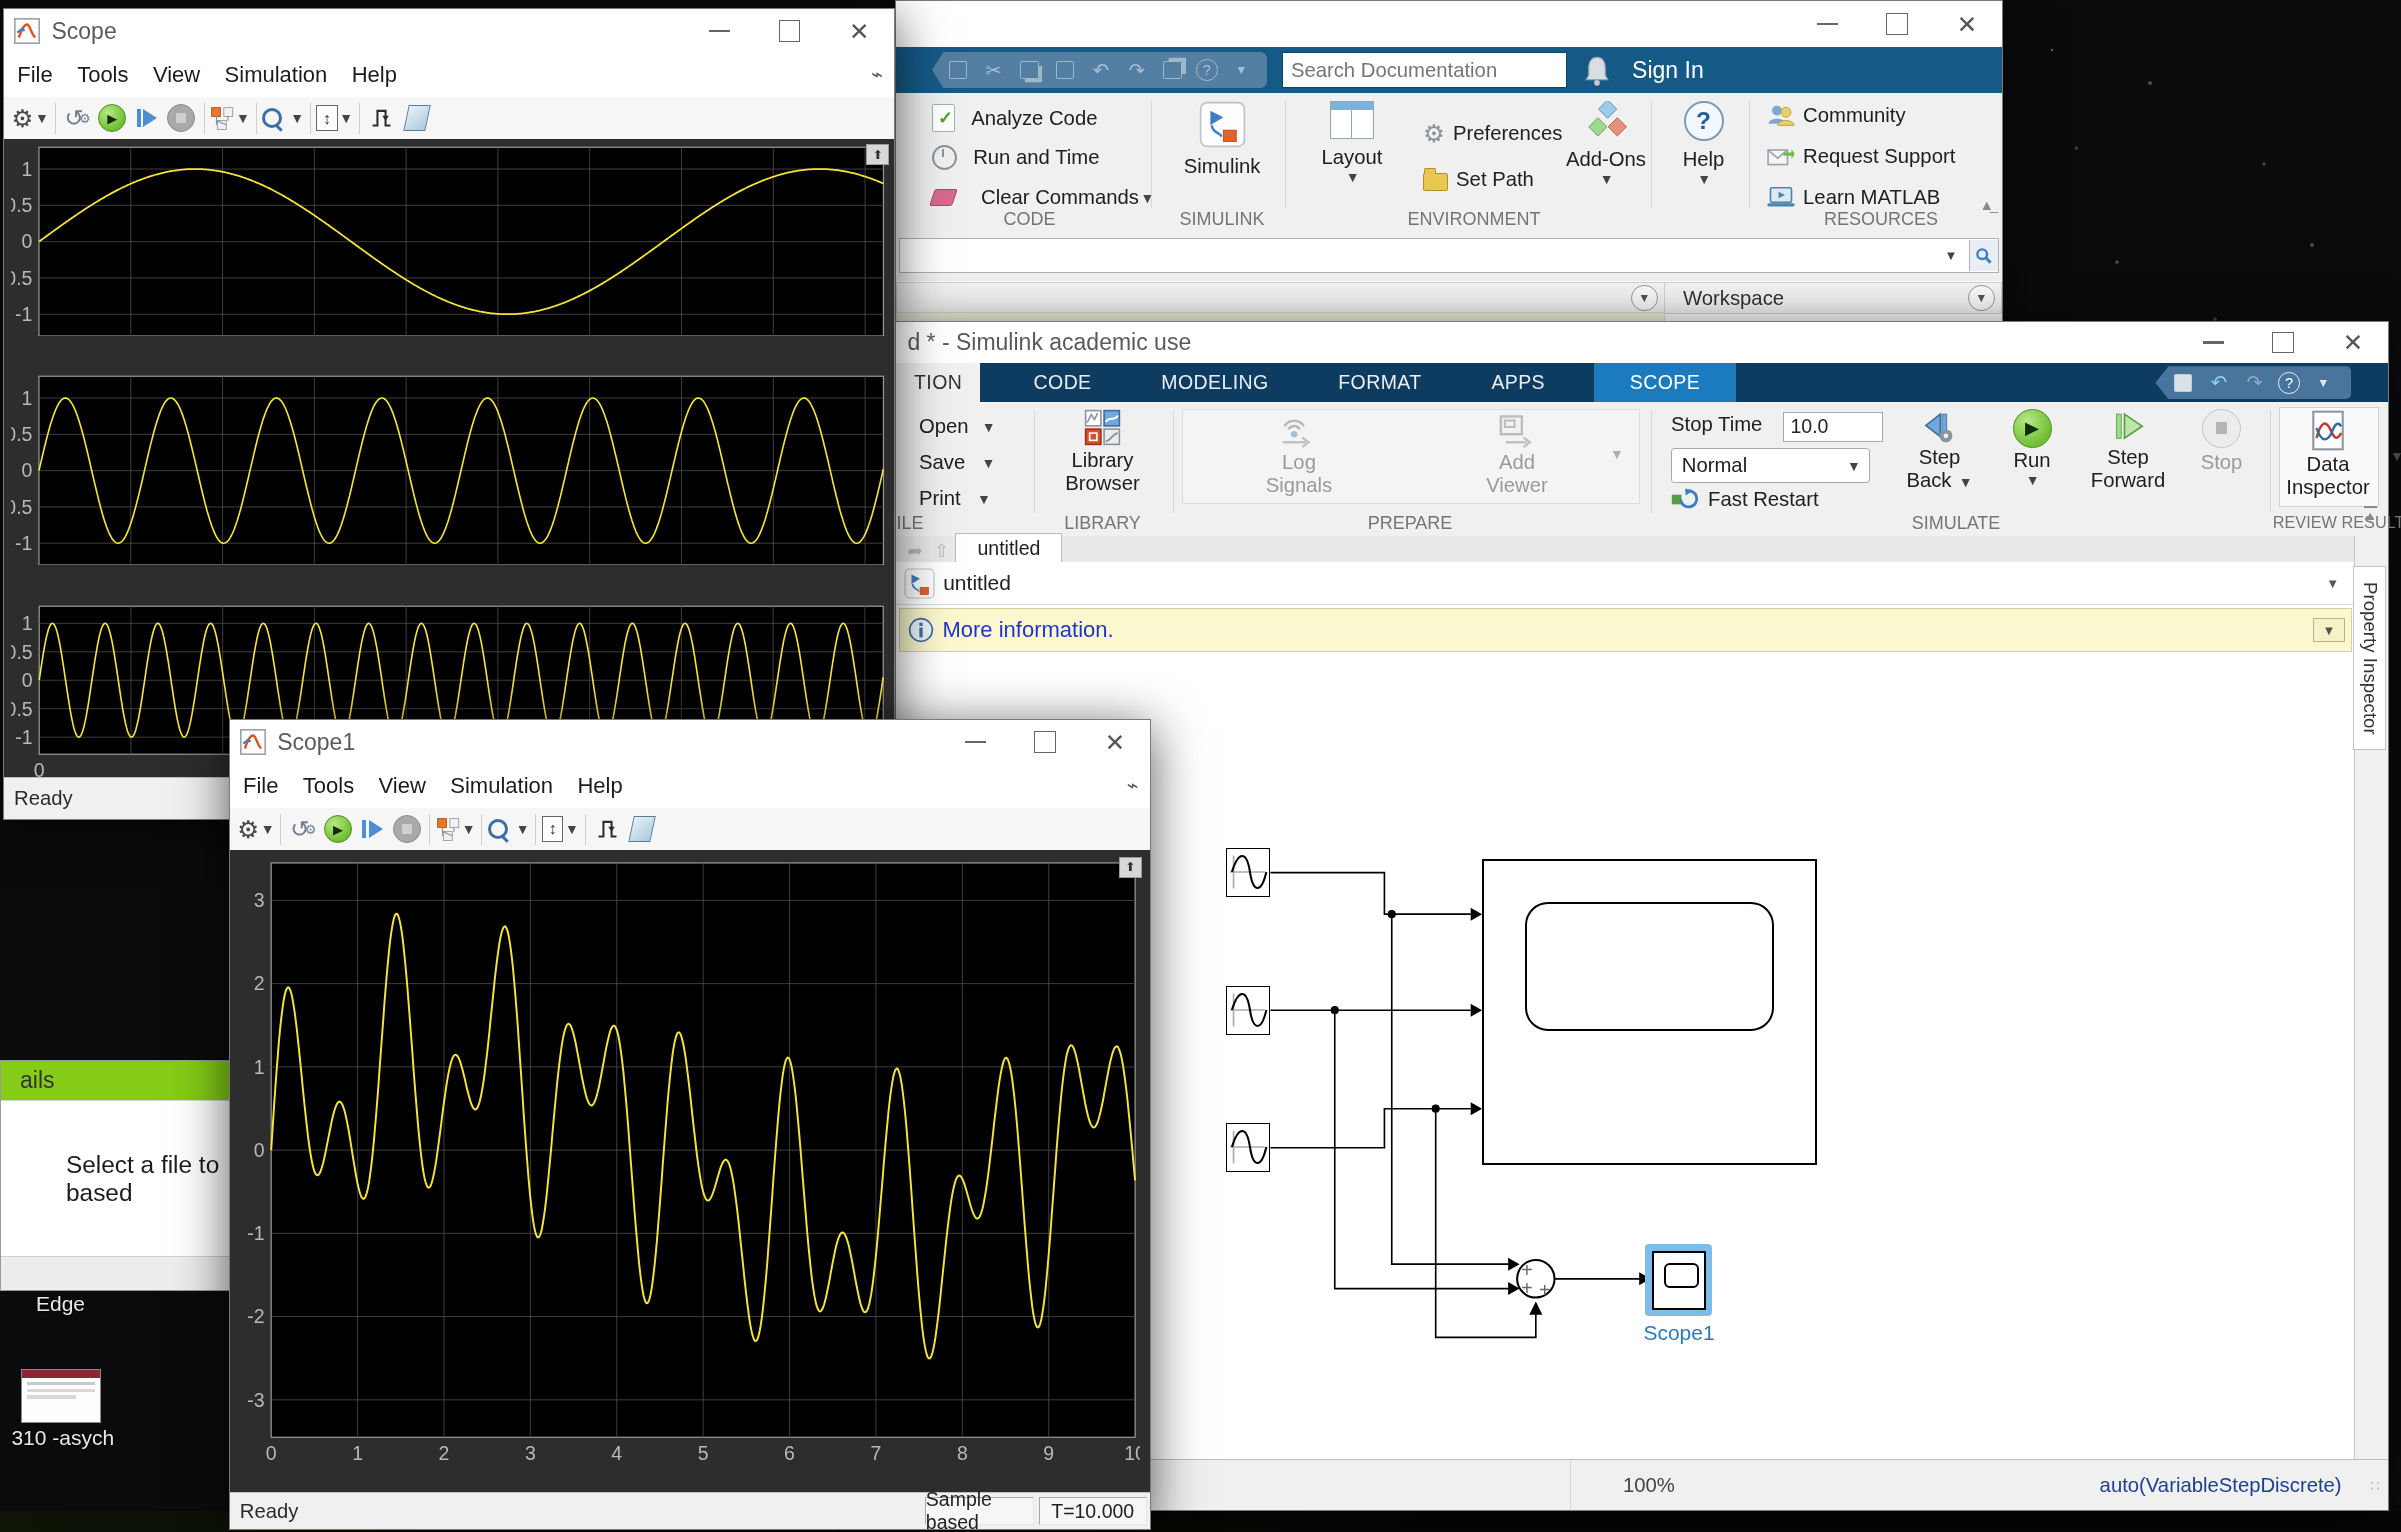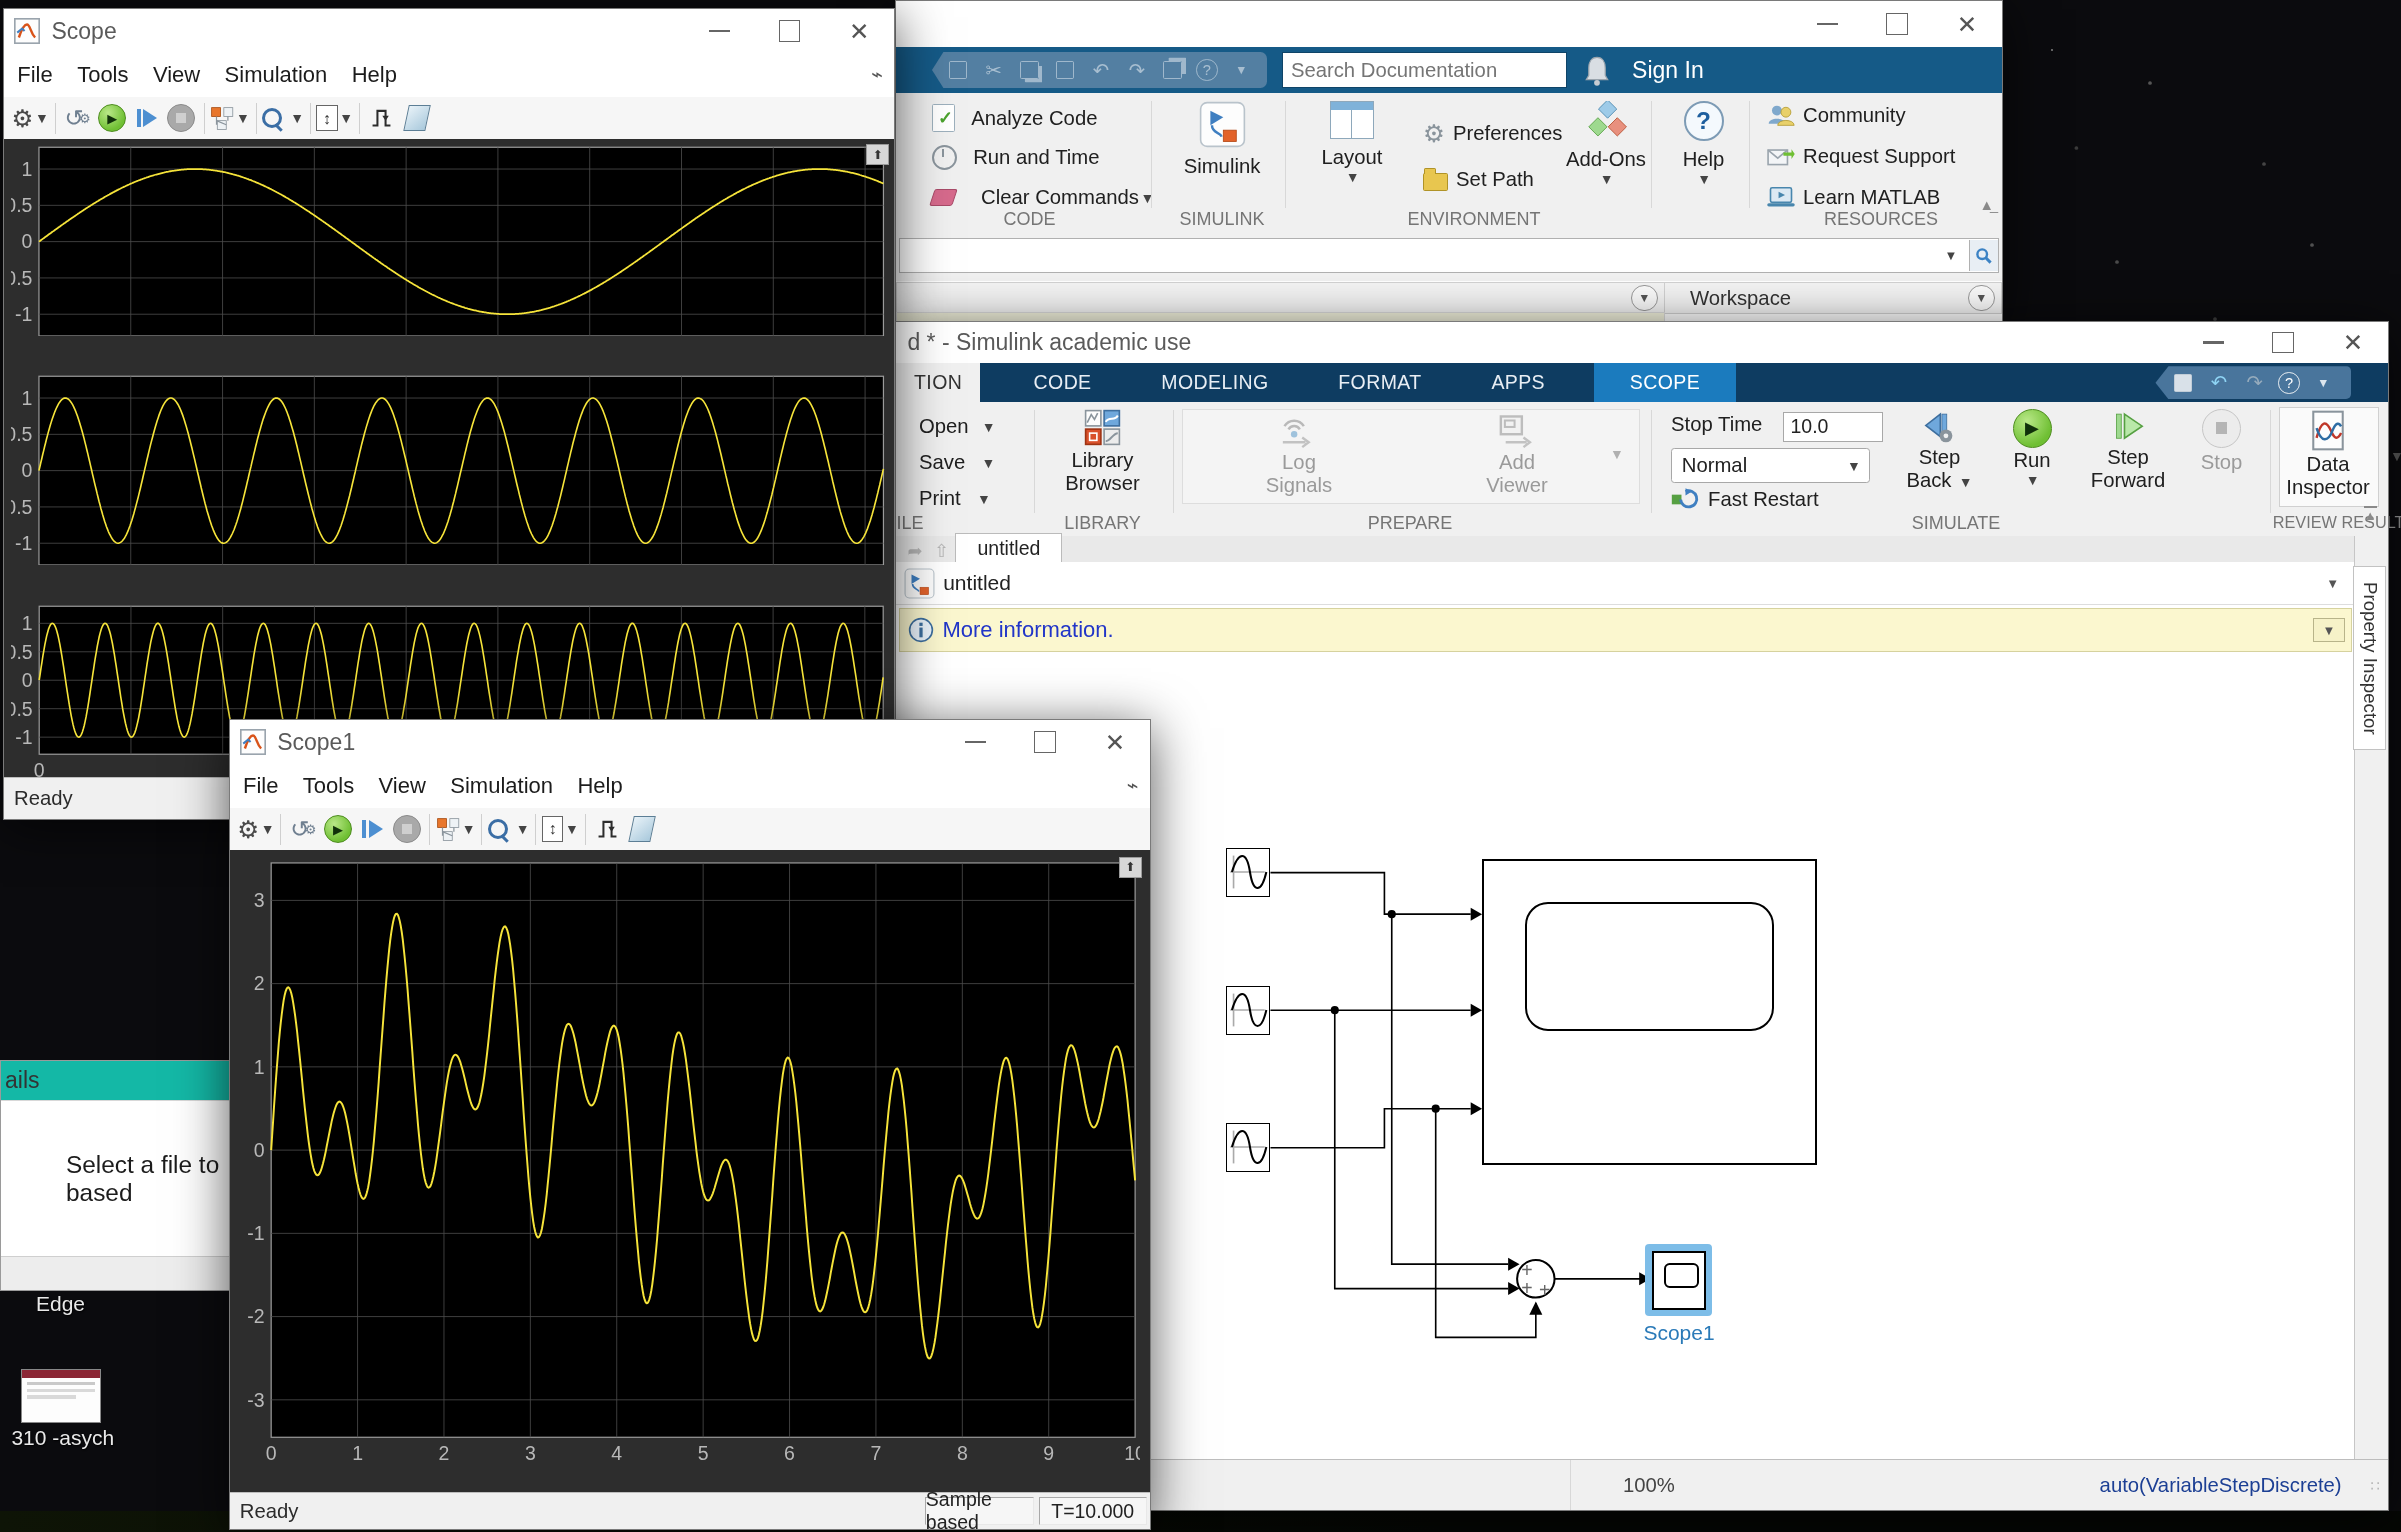--- a/index.html
+++ b/index.html
@@ -238,21 +238,21 @@
               <line x1="18" y1="18" x2="26" y2="26" stroke="#3b82c4" stroke-width="5"></line>
             </svg>
         </span>
       </div>
     </div>
     <div class="panelhdr" style="top:281px;left:0;width:767px;height:30px;">
       <div style="flex:1;"></div>
         <span class="circbtn" style="margin-right:6.5px;">▼</span>
     </div>
     <div class="panelhdr" style="top:281px;left:768px;right:0;height:30px;">
-      <span style="margin-left:25px;">Workspace</span>
+      <span style="margin-left:18px;">Workspace</span>
       <div style="flex:1;"></div>
         <span class="circbtn" style="margin-right:6.5px;">▼</span>
     </div>
     <div class="abs" style="top:311px;left:0;width:767px;height:16.3px;background:#f4f4df;border:0.8px solid #ddd;"></div>
   </div>
 
   <div class="win" style="left:895px;top:321px;width:1494px;height:1190px;z-index:20;">
     <div class="titlebar" style="height:41px;">
       <span class="title-text">d * - Simulink academic use</span>
       <div style="flex:1;"></div>
@@ -503,21 +503,21 @@
     <div class="statusbar" style="bottom:0;height:50px;">
       <div style="width:674px;height:100%;border-right:0.8px solid #d8d8d8;"></div>
       <span style="margin-left:52px;color:#444;">100%</span>
       <div style="flex:1;"></div>
       <span style="color:#1c3f94;margin-right:29px;">auto(VariableStepDiscrete)</span>
       <span style="color:#b5b5b5;margin-right:6.5px;font-size:14.6px;letter-spacing:1.6px;">∷</span>
     </div>
   </div>
 
   <div class="abs" style="left:0;top:1060px;width:252px;height:229px;background:#fff;border:0.8px solid #9a9a9a;z-index:25;">
-    <div style="height:39px;background:#14b8a6;border-bottom:0.8px solid #d8d8d8;display:flex;align-items:center;font-size:23px;color:#333;padding-left:4px;">ails</div>
+    <div style="height:39px;background:#84cc16;border-bottom:0.8px solid #d8d8d8;display:flex;align-items:center;font-size:23px;color:#333;padding-left:19px;">ails</div>
     <div style="height:155px;display:flex;align-items:center;padding-left:65px;font-size:24.4px;color:#1c1c1c;">Select a file to based</div>
     <div style="height:33px;background:#ededed;border-top:0.8px solid #cfcfcf;"></div>
   </div>
 
   <div class="deskicon-label" style="left:36px;top:1292px;">Edge</div>
   <div class="abs" style="left:21px;top:1369px;width:78px;height:52px;background:#fdfdfd;border:0.8px solid #888;z-index:1;">
     <div style="height:8.1px;background:#8b2635;"></div>
     <div style="margin:4.1px 4.9px 0 4.9px;height:3.3px;background:#c9c9c9;"></div>
     <div style="margin:3.3px 4.9px 0 4.9px;height:3.3px;background:#d9d9d9;"></div>
     <div style="margin:3.3px 4.9px 0 4.9px;height:3.3px;background:#d9d9d9;width:49px;"></div>

